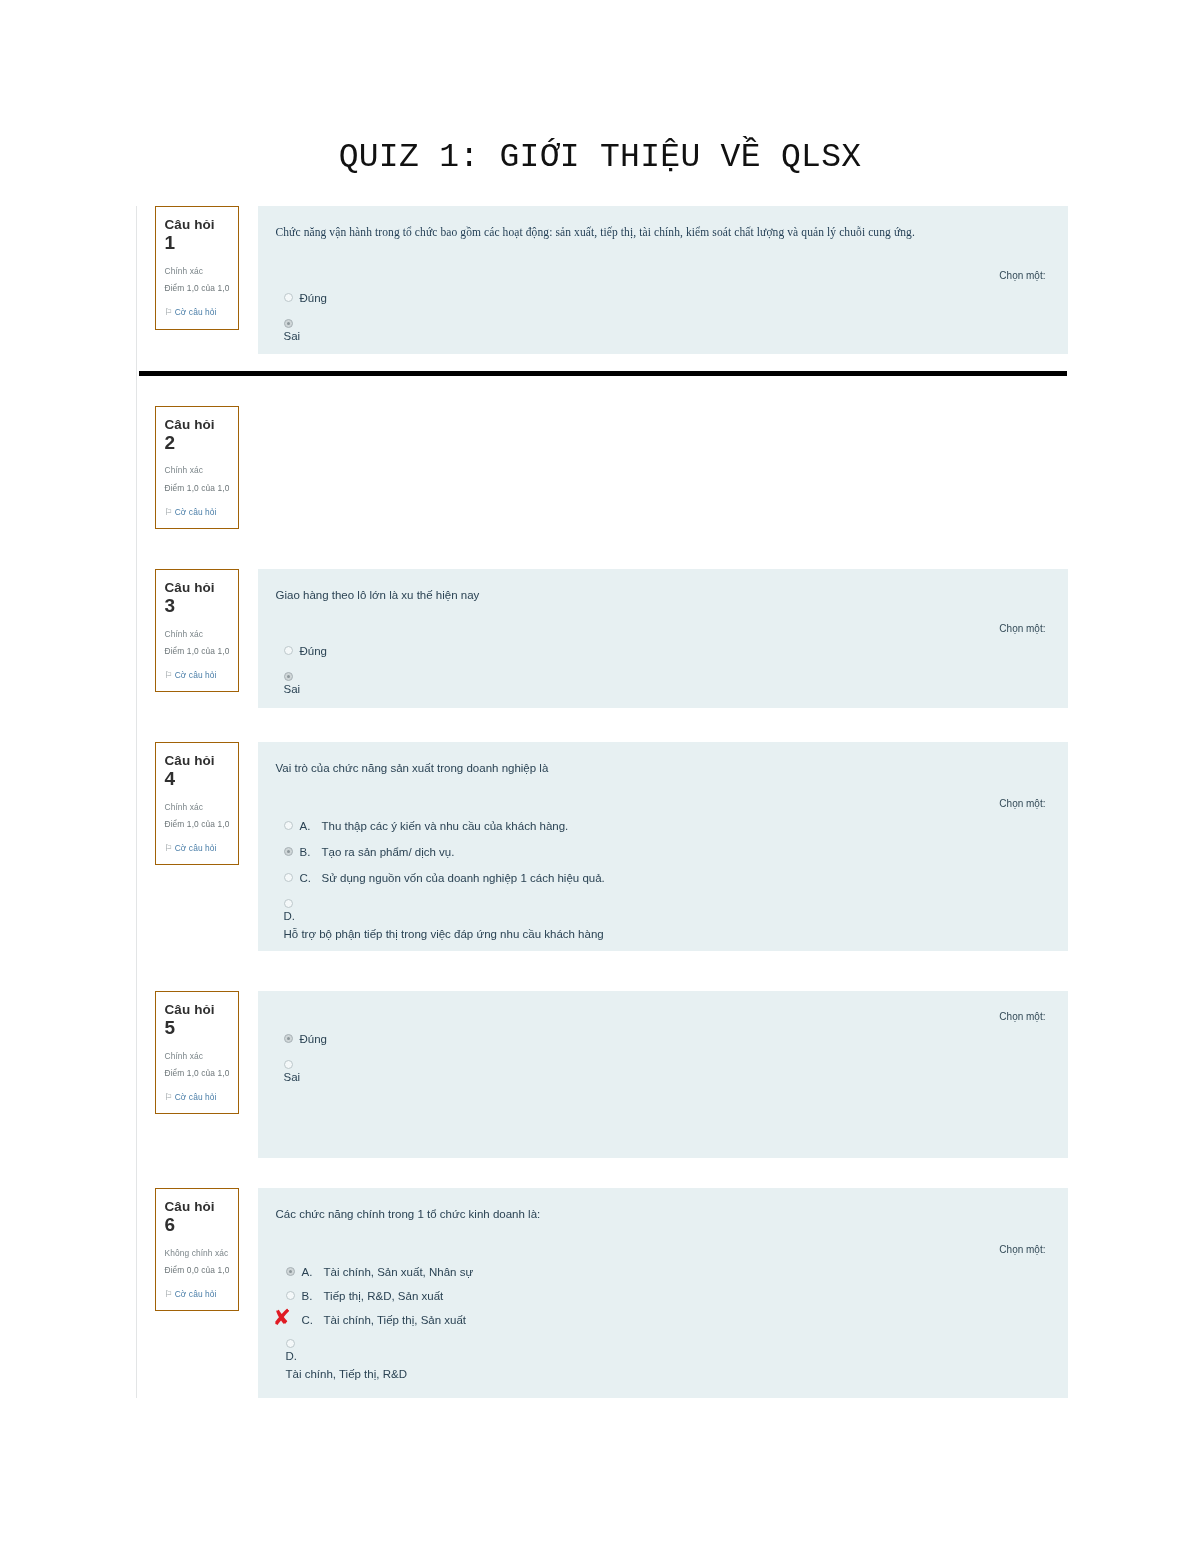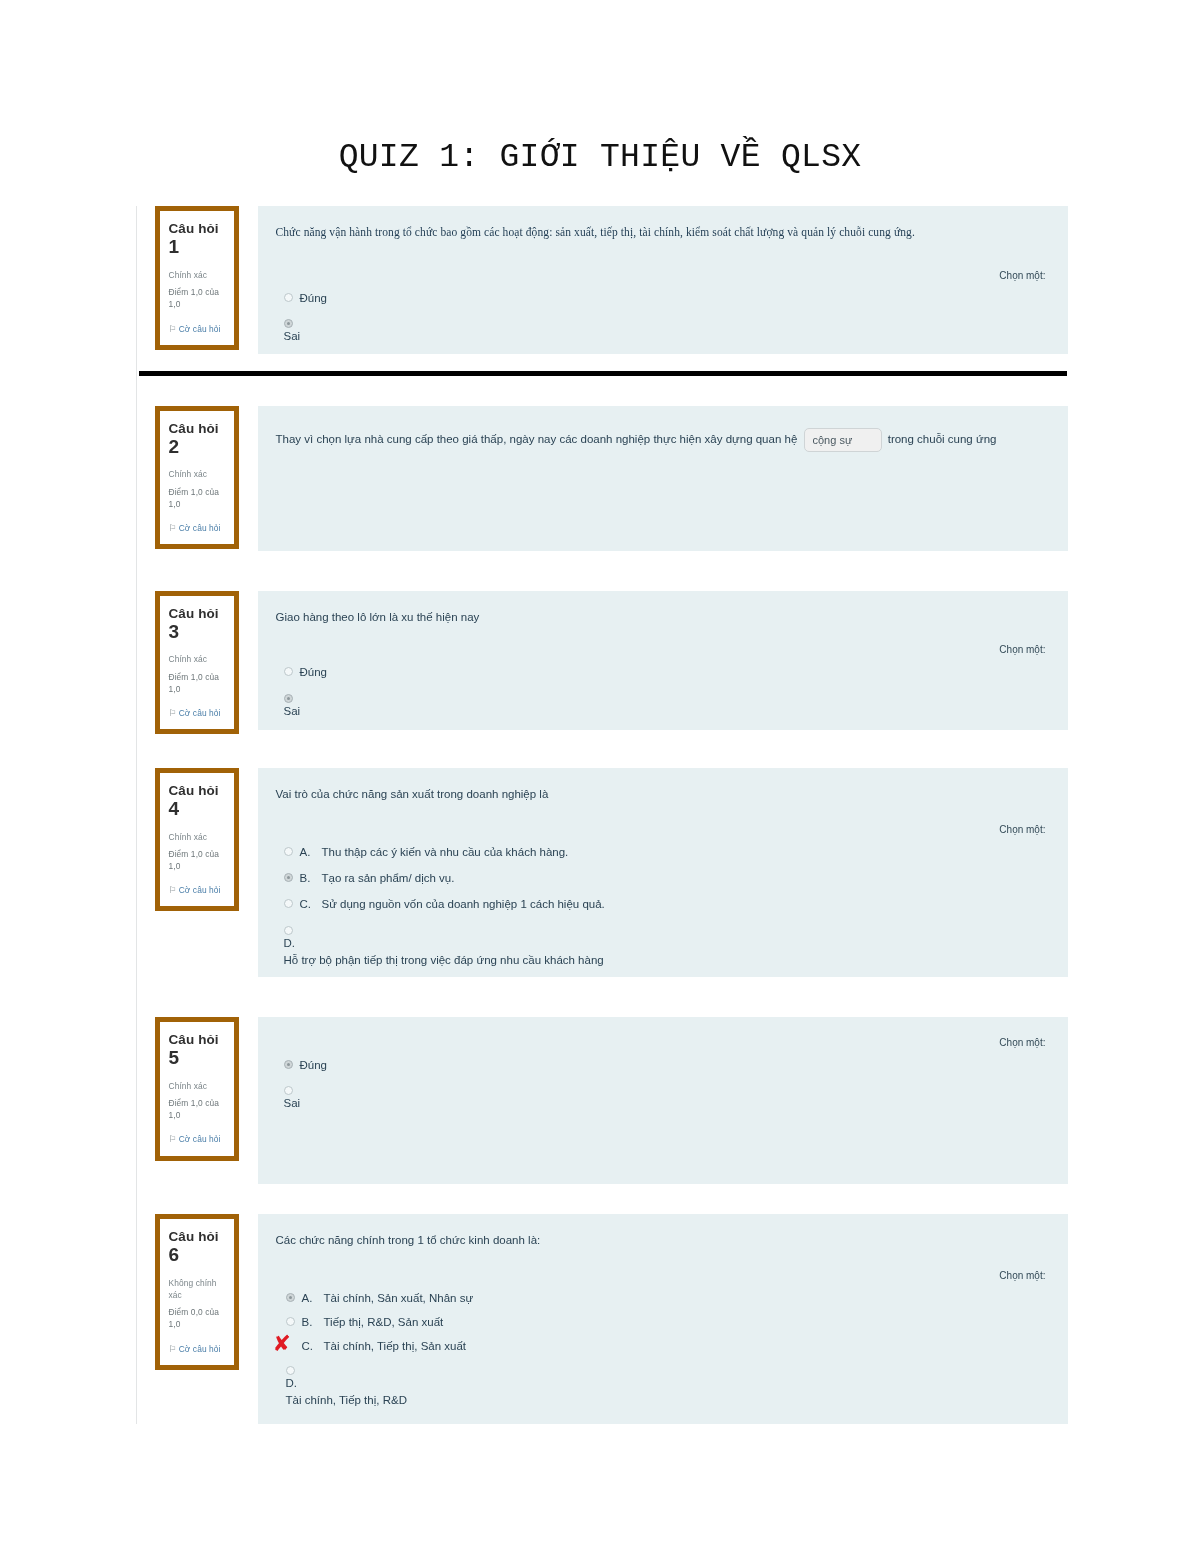--- a/index.html
+++ b/index.html
@@ -55,21 +55,21 @@
     align-items: flex-start;
     box-sizing: border-box;
     padding-left: 19px;
   }
 
   
   .q-info {
     width: 84px;
     flex: 0 0 84px;
     background: #ffffff;
-    border: 5px solid #a16207;
+    border: 1px solid #a16207;
     box-sizing: border-box;
     padding: 10px 7px 9px 9px;
     margin-right: 19px;
   }
   .q-info-head {
     font-size: 13.5px;
     font-weight: bold;
     color: #2f2f2f;
     line-height: 1.18;
     letter-spacing: .1px;
@@ -274,27 +274,20 @@
   <div class="question">
     <div class="q-info">
       <div class="q-info-head">Câu hỏi</div>
       <div class="q-info-num">2</div>
       <div class="q-state">Chính xác</div>
       <div class="q-marks">Điểm 1,0 của 1,0</div>
       <div class="q-flag">
         <span class="flag-icon">⚐</span><span class="flag-label">Cờ câu hỏi</span>
       </div>
     </div>
-    <div class="q-body" style="min-height:145px; padding-top:22px;">
-      <p class="q-text" style="line-height:2.0;">
-        <span>Thay vì chọn lựa nhà cung cấp theo giá thấp, ngày nay các doanh nghiệp thực hiện xây dựng quan hệ</span>
-        <input class="blank-input" type="text" value="cộng sự" style="">
-        <span>trong chuỗi cung ứng</span>
-      </p>
-    </div>
   </div>
 
   <div class="spacer-40"></div>
 
   <div class="question">
     <div class="q-info">
       <div class="q-info-head">Câu hỏi</div>
       <div class="q-info-num">3</div>
       <div class="q-state">Chính xác</div>
       <div class="q-marks">Điểm 1,0 của 1,0</div>

